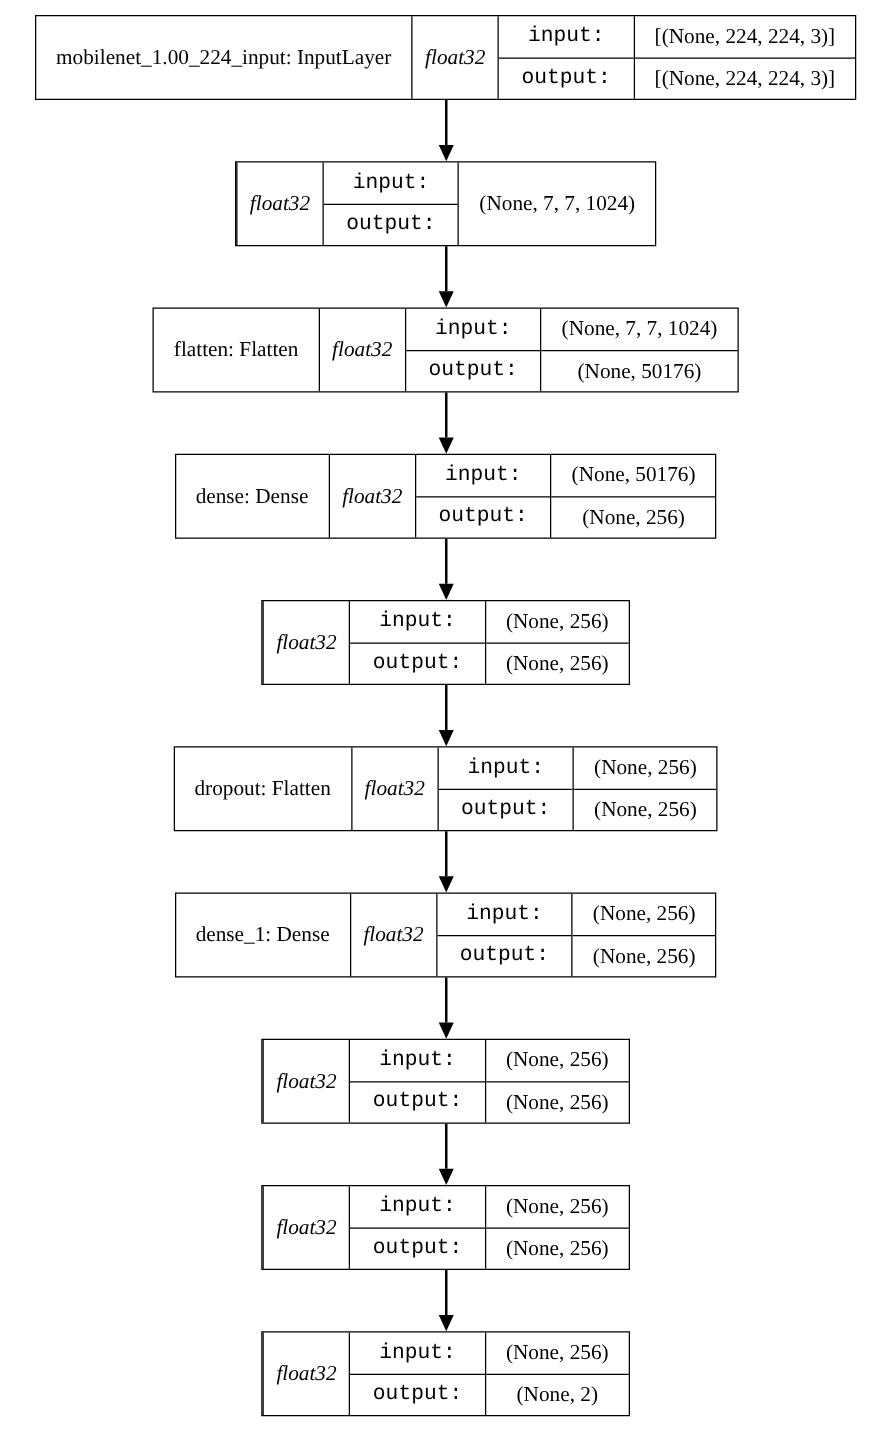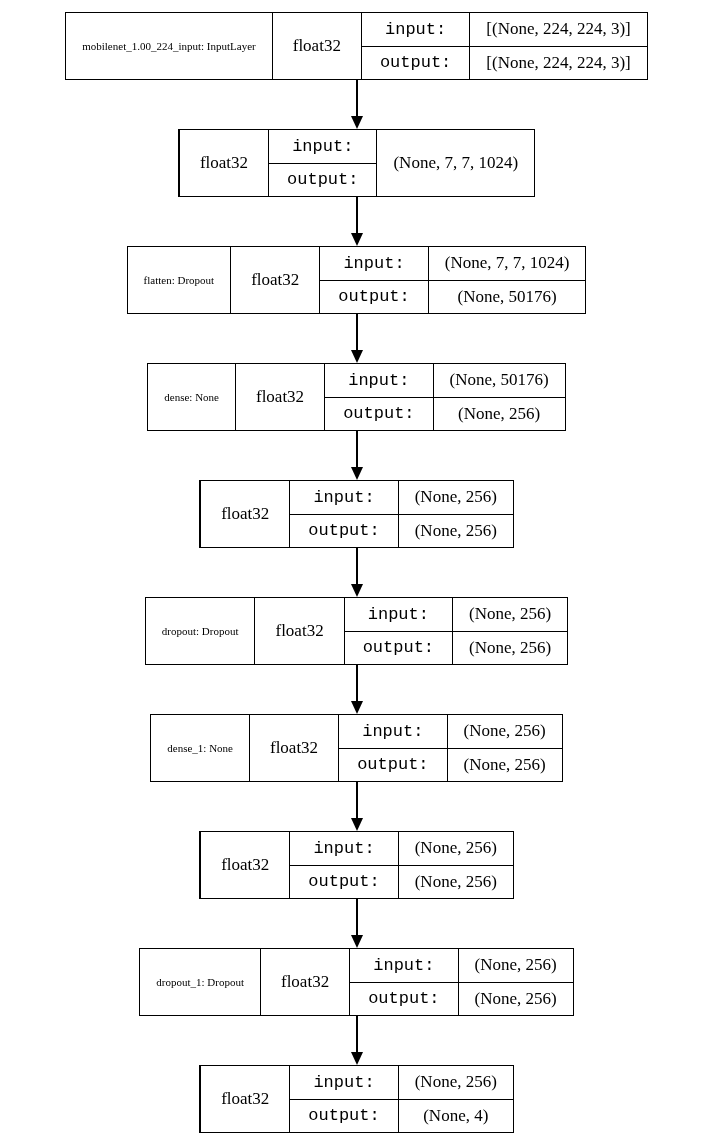--- a/index.html
+++ b/index.html
@@ -28,31 +28,32 @@
     border: 1.5px solid #000000;
     background: #ffffff;
     height: 66px;
     box-sizing: content-box;
   }
   .name-cell {
     display: flex;
     align-items: center;
     justify-content: center;
     padding: 0 16px;
-    font-size: 11px;
+    font-size: 17px;
     white-space: nowrap;
   }
   .dtype-cell {
     display: flex;
     align-items: center;
     justify-content: center;
-    padding: 0 20px;
+    padding: 0 10px;
     font-size: 17px;
     border-left: 1.5px solid #000000;
     white-space: nowrap;
+    font-style: italic;
   }
   .io-col, .shape-col {
     display: flex;
     flex-direction: column;
     border-left: 1.5px solid #000000;
   }
   .io-cell, .shape-cell {
     flex: 1;
     display: flex;
     align-items: center;
@@ -115,39 +116,39 @@
       <div class="shape-cell">(None, 7, 7, 1024)</div>
     </div>
   </div>
 
   <div class="arrow">
     <div class="arrow-line"></div>
     <div class="arrow-head"></div>
   </div>
 
   <div class="node">
-    <div class="name-cell">flatten: Dropout</div>
+    <div class="name-cell">flatten: Flatten</div>
     <div class="dtype-cell">float32</div>
     <div class="io-col">
       <div class="io-cell row-top">input:</div>
       <div class="io-cell">output:</div>
     </div>
     <div class="shape-col">
       <div class="shape-cell row-top">(None, 7, 7, 1024)</div>
       <div class="shape-cell">(None, 50176)</div>
     </div>
   </div>
 
   <div class="arrow">
     <div class="arrow-line"></div>
     <div class="arrow-head"></div>
   </div>
 
   <div class="node">
-    <div class="name-cell">dense: None</div>
+    <div class="name-cell">dense: Dense</div>
     <div class="dtype-cell">float32</div>
     <div class="io-col">
       <div class="io-cell row-top">input:</div>
       <div class="io-cell">output:</div>
     </div>
     <div class="shape-col">
       <div class="shape-cell row-top">(None, 50176)</div>
       <div class="shape-cell">(None, 256)</div>
     </div>
   </div>
@@ -168,95 +169,94 @@
       <div class="shape-cell">(None, 256)</div>
     </div>
   </div>
 
   <div class="arrow">
     <div class="arrow-line"></div>
     <div class="arrow-head"></div>
   </div>
 
   <div class="node">
-    <div class="name-cell">dropout: Dropout</div>
-    <div class="dtype-cell">float32</div>
-    <div class="io-col">
-      <div class="io-cell row-top">input:</div>
-      <div class="io-cell">output:</div>
-    </div>
-    <div class="shape-col">
-      <div class="shape-cell row-top">(None, 256)</div>
-      <div class="shape-cell">(None, 256)</div>
-    </div>
-  </div>
-
-  <div class="arrow">
-    <div class="arrow-line"></div>
-    <div class="arrow-head"></div>
-  </div>
-
-  <div class="node">
-    <div class="name-cell">dense_1: None</div>
-    <div class="dtype-cell">float32</div>
-    <div class="io-col">
-      <div class="io-cell row-top">input:</div>
-      <div class="io-cell">output:</div>
-    </div>
-    <div class="shape-col">
-      <div class="shape-cell row-top">(None, 256)</div>
-      <div class="shape-cell">(None, 256)</div>
-    </div>
-  </div>
-
-  <div class="arrow">
-    <div class="arrow-line"></div>
-    <div class="arrow-head"></div>
-  </div>
-
-  <div class="node">
-    <div class="dtype-cell">float32</div>
-    <div class="io-col">
-      <div class="io-cell row-top">input:</div>
-      <div class="io-cell">output:</div>
-    </div>
-    <div class="shape-col">
-      <div class="shape-cell row-top">(None, 256)</div>
-      <div class="shape-cell">(None, 256)</div>
-    </div>
-  </div>
-
-  <div class="arrow">
-    <div class="arrow-line"></div>
-    <div class="arrow-head"></div>
-  </div>
-
-  <div class="node">
-    <div class="name-cell">dropout_1: Dropout</div>
-    <div class="dtype-cell">float32</div>
-    <div class="io-col">
-      <div class="io-cell row-top">input:</div>
-      <div class="io-cell">output:</div>
-    </div>
-    <div class="shape-col">
-      <div class="shape-cell row-top">(None, 256)</div>
-      <div class="shape-cell">(None, 256)</div>
-    </div>
-  </div>
-
-  <div class="arrow">
-    <div class="arrow-line"></div>
-    <div class="arrow-head"></div>
-  </div>
-
-  <div class="node">
-    <div class="dtype-cell">float32</div>
-    <div class="io-col">
-      <div class="io-cell row-top">input:</div>
-      <div class="io-cell">output:</div>
-    </div>
-    <div class="shape-col">
-      <div class="shape-cell row-top">(None, 256)</div>
-      <div class="shape-cell">(None, 4)</div>
+    <div class="name-cell">dropout: Flatten</div>
+    <div class="dtype-cell">float32</div>
+    <div class="io-col">
+      <div class="io-cell row-top">input:</div>
+      <div class="io-cell">output:</div>
+    </div>
+    <div class="shape-col">
+      <div class="shape-cell row-top">(None, 256)</div>
+      <div class="shape-cell">(None, 256)</div>
+    </div>
+  </div>
+
+  <div class="arrow">
+    <div class="arrow-line"></div>
+    <div class="arrow-head"></div>
+  </div>
+
+  <div class="node">
+    <div class="name-cell">dense_1: Dense</div>
+    <div class="dtype-cell">float32</div>
+    <div class="io-col">
+      <div class="io-cell row-top">input:</div>
+      <div class="io-cell">output:</div>
+    </div>
+    <div class="shape-col">
+      <div class="shape-cell row-top">(None, 256)</div>
+      <div class="shape-cell">(None, 256)</div>
+    </div>
+  </div>
+
+  <div class="arrow">
+    <div class="arrow-line"></div>
+    <div class="arrow-head"></div>
+  </div>
+
+  <div class="node">
+    <div class="dtype-cell">float32</div>
+    <div class="io-col">
+      <div class="io-cell row-top">input:</div>
+      <div class="io-cell">output:</div>
+    </div>
+    <div class="shape-col">
+      <div class="shape-cell row-top">(None, 256)</div>
+      <div class="shape-cell">(None, 256)</div>
+    </div>
+  </div>
+
+  <div class="arrow">
+    <div class="arrow-line"></div>
+    <div class="arrow-head"></div>
+  </div>
+
+  <div class="node">
+    <div class="dtype-cell">float32</div>
+    <div class="io-col">
+      <div class="io-cell row-top">input:</div>
+      <div class="io-cell">output:</div>
+    </div>
+    <div class="shape-col">
+      <div class="shape-cell row-top">(None, 256)</div>
+      <div class="shape-cell">(None, 256)</div>
+    </div>
+  </div>
+
+  <div class="arrow">
+    <div class="arrow-line"></div>
+    <div class="arrow-head"></div>
+  </div>
+
+  <div class="node">
+    <div class="dtype-cell">float32</div>
+    <div class="io-col">
+      <div class="io-cell row-top">input:</div>
+      <div class="io-cell">output:</div>
+    </div>
+    <div class="shape-col">
+      <div class="shape-cell row-top">(None, 256)</div>
+      <div class="shape-cell">(None, 2)</div>
     </div>
   </div>
 
 </div>
 
 </body></html>

